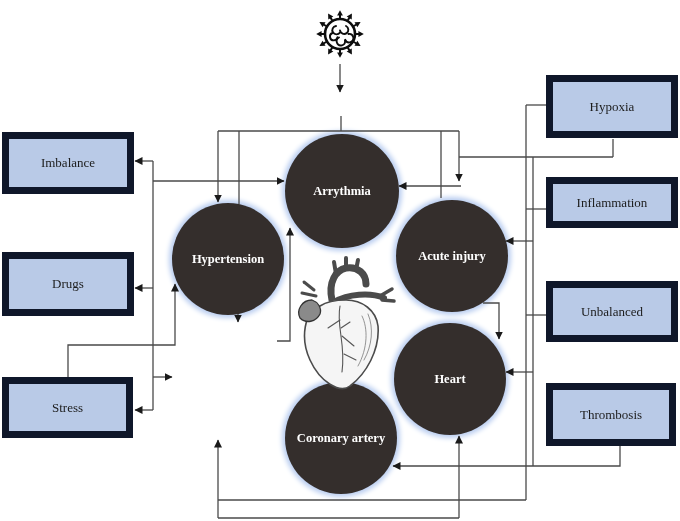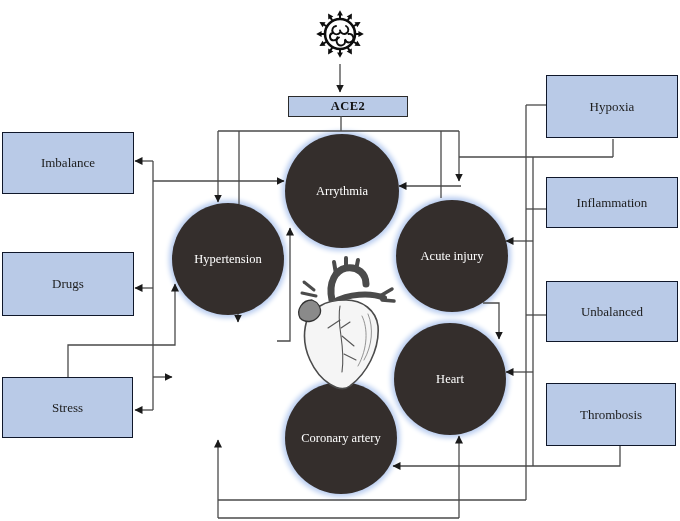--- a/index.html
+++ b/index.html
@@ -1,22 +1,22 @@
 <!DOCTYPE html>
 <html><head>
 <meta charset="utf-8">
 <style>
   html,body{margin:0;padding:0;background:#fff;}
   #canvas{position:relative;width:680px;height:521px;background:#ffffff;overflow:hidden;
           font-family:"Liberation Serif","DejaVu Serif",serif;}
-  .box{position:absolute;background:#b9cae7;border:1px solid #0f172a;display:flex;
+  .box{position:absolute;background:#b9cae7;border:7px solid #0f172a;display:flex;
        align-items:center;justify-content:center;font-size:13px;color:#1c1c1c;
        text-align:center;box-sizing:border-box;}
   .node{position:absolute;background:#342e2c;border-radius:50%;display:flex;align-items:center;
-        justify-content:center;color:#ffffff;font-weight:normal;font-size:12.5px;text-align:center;
+        justify-content:center;color:#ffffff;font-weight:bold;font-size:12.5px;text-align:center;
         box-shadow:0 0 5px 3px #b9cdf0;box-sizing:border-box;}
   .ace2{position:absolute;left:288px;top:96px;width:120px;height:21px;background:#b9cae7;
         border:1.4px solid #2b2b2b;display:flex;align-items:center;justify-content:center;
         font-weight:bold;font-size:12.5px;color:#111;box-sizing:border-box;letter-spacing:.5px;}
   svg.overlay{position:absolute;left:0;top:0;pointer-events:none;}
   .ln{stroke:#4a4a4a;stroke-width:1.3;fill:none;}
   .art{position:absolute;}
 </style>
 </head>
 <body>
@@ -25,21 +25,20 @@
 
   <div class="box" style="left:2px;top:132px;width:132px;height:62px">Imbalance</div>
   <div class="box" style="left:2px;top:252px;width:132px;height:64px">Drugs</div>
   <div class="box" style="left:2px;top:377px;width:131px;height:61px">Stress</div>
 
   <div class="box" style="left:546px;top:75px;width:132px;height:63px">Hypoxia</div>
   <div class="box" style="left:546px;top:177px;width:132px;height:51px">Inflammation</div>
   <div class="box" style="left:546px;top:281px;width:132px;height:61px">Unbalanced</div>
   <div class="box" style="left:546px;top:383px;width:130px;height:63px">Thrombosis</div>
 
-  <div class="ace2">ACE2</div>
 
   <div class="node" style="left:285px;top:134px;width:114px;height:114px">Arrythmia</div>
   <div class="node" style="left:172px;top:203px;width:112px;height:112px">Hypertension</div>
   <div class="node" style="left:396px;top:200px;width:112px;height:112px">Acute injury</div>
   <div class="node" style="left:394px;top:323px;width:112px;height:112px">Heart</div>
   <div class="node" style="left:285px;top:382px;width:112px;height:112px">Coronary artery</div>
 
   <svg class="art" style="left:312px;top:4px" width="56" height="60" viewBox="0 0 56 60">
     <defs>
       <g id="spk" stroke="#0d0d0d">

